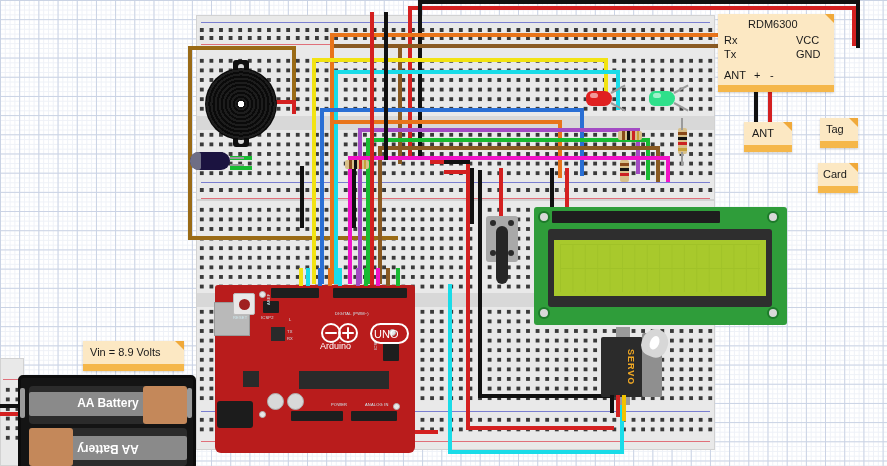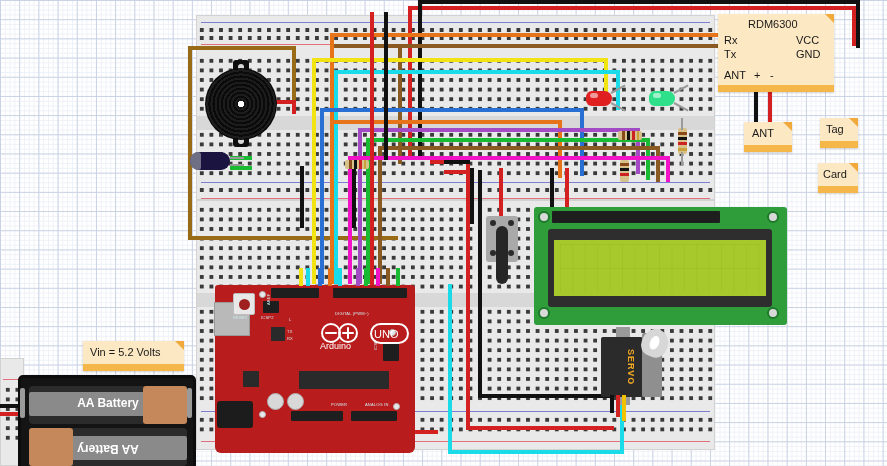--- a/index.html
+++ b/index.html
@@ -461,16 +461,16 @@
 
   <div class="note" style="left:818px;top:163px;width:40px;height:30px;">
     <div class="fold"></div>
     <div class="bar"></div>
     <span class="t" style="left:5px;top:5px;">Card</span>
   </div>
 
   <div class="note" style="left:83px;top:341px;width:101px;height:30px;">
     <div class="fold"></div>
     <div class="bar"></div>
-    <span class="t" style="left:7px;top:5px;">Vin = 5.2 Volts</span>
+    <span class="t" style="left:7px;top:5px;">Vin = 8.9 Volts</span>
   </div>
 
 </div>
 
 </body></html>

